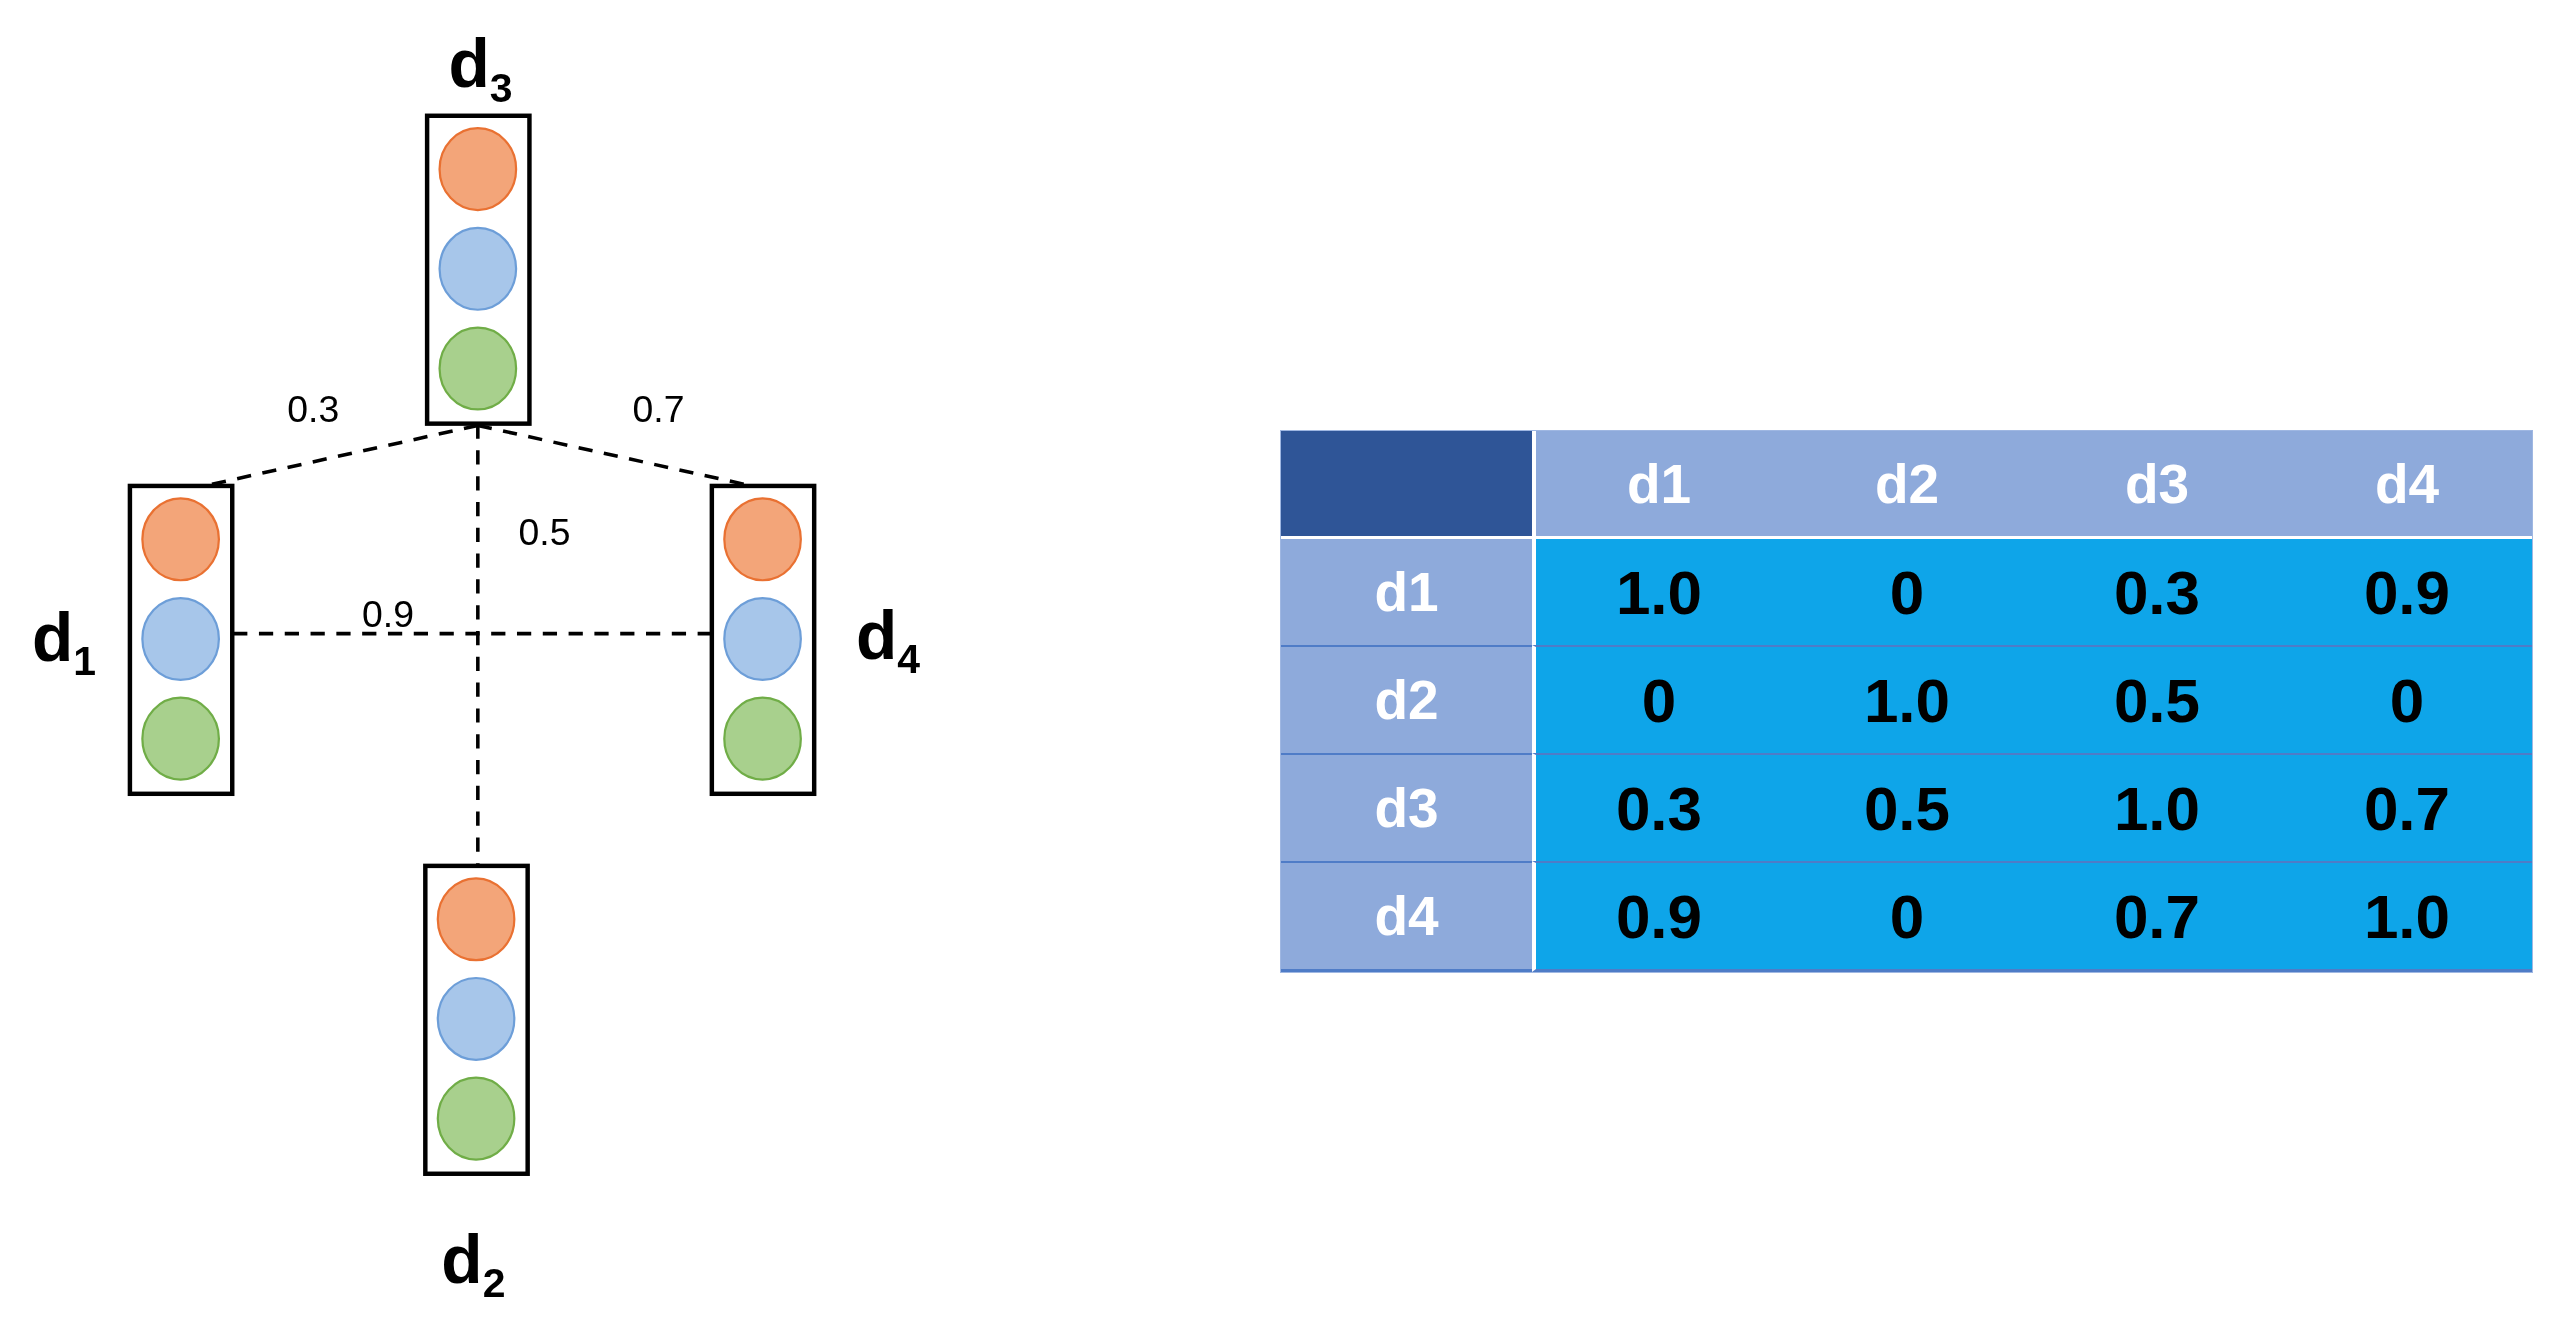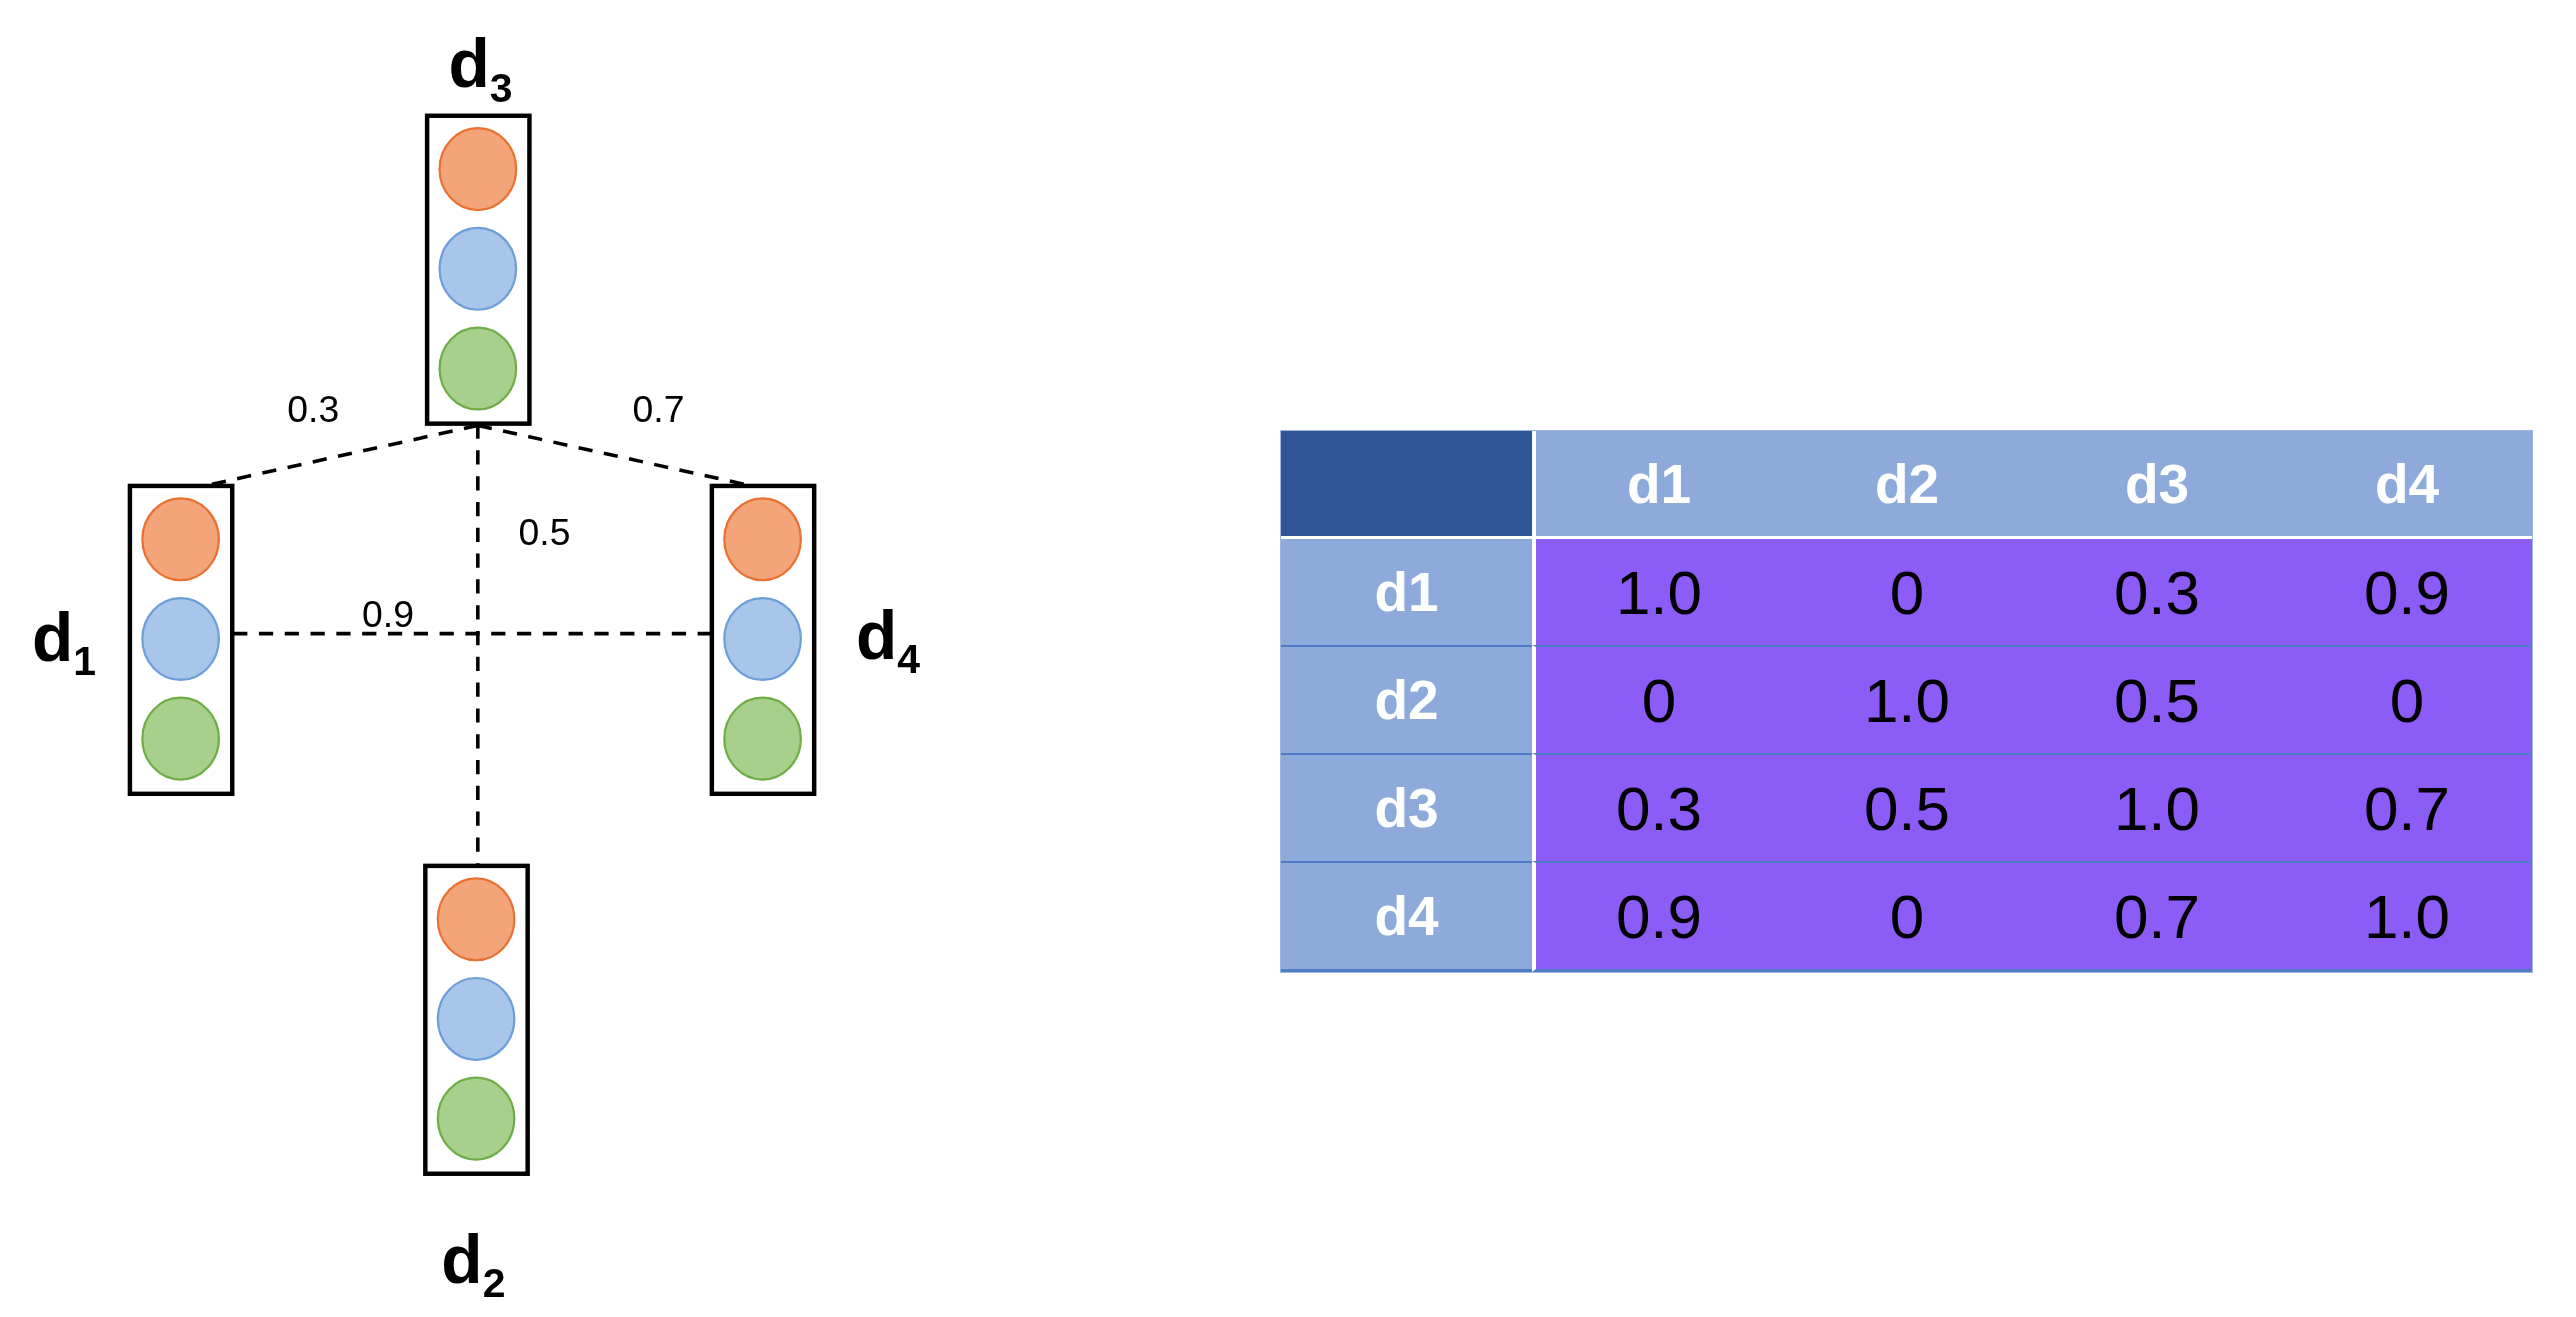--- a/index.html
+++ b/index.html
@@ -84,23 +84,23 @@
   }
   .sim-table tbody th {
     height: 106px;
     background: var(--table-header-bg);
     color: var(--table-header-text);
     font-weight: bold;
     font-size: 55px;
   }
   .sim-table tbody td {
     height: 106px;
-    background: #8b5cf6;
+    background: #0ea5e9;
     color: var(--table-body-text);
-    font-weight: normal;
+    font-weight: bold;
     font-size: 62px;
   }
   
   .sim-table thead th:nth-child(2),
   .sim-table tbody td:nth-child(2) {
     border-left: 4.4px solid #ffffff;
   }
   
   .sim-table tbody tr:first-child th,
   .sim-table tbody tr:first-child td {

